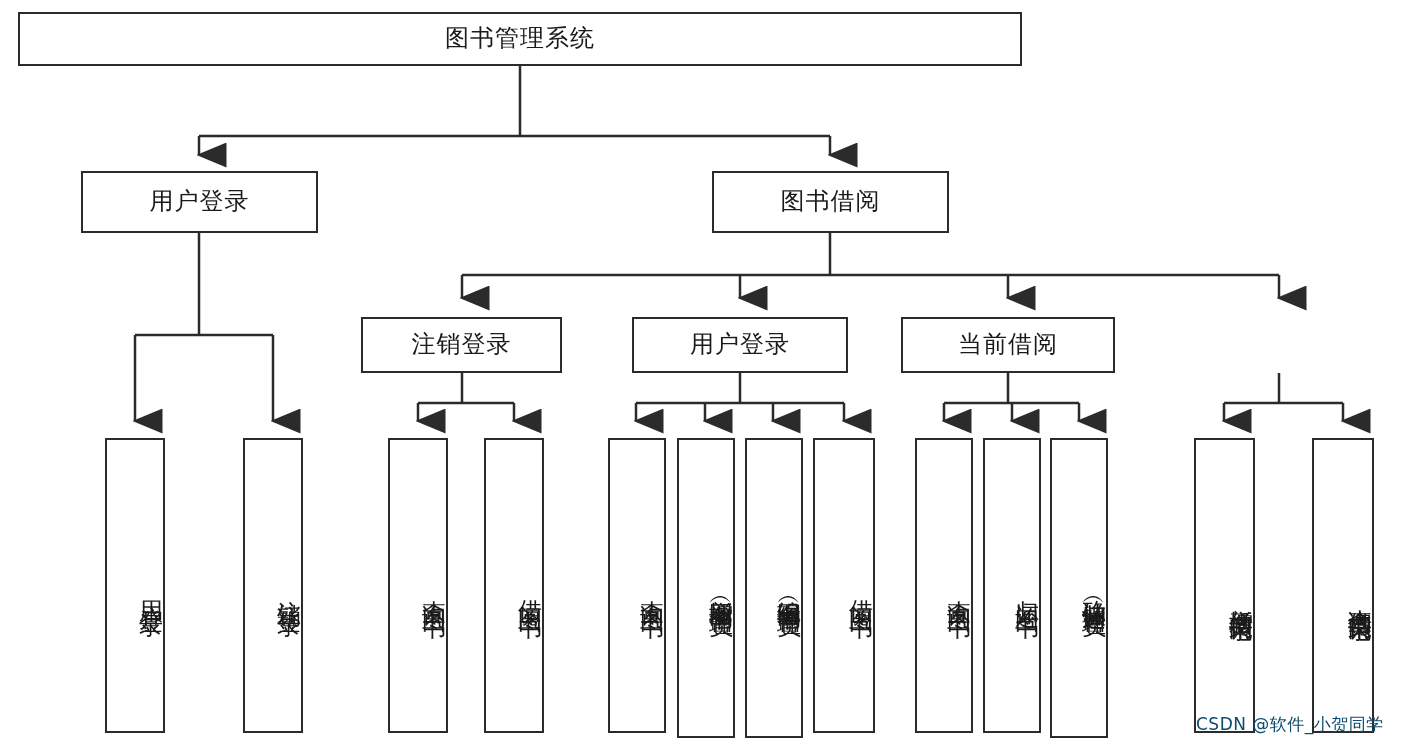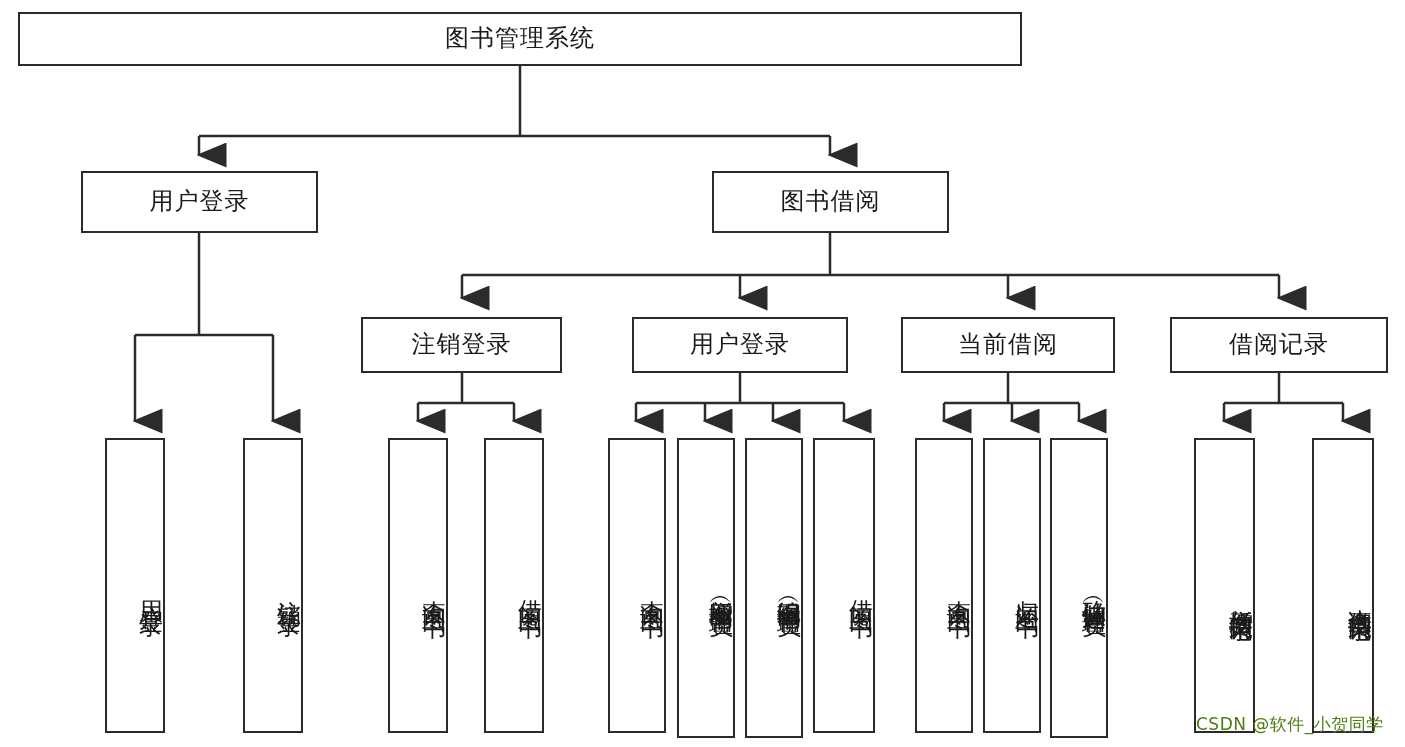--- a/index.html
+++ b/index.html
@@ -56,21 +56,21 @@
   }
   .node-label {
     display: block;
     white-space: nowrap;
   }
   #watermark {
     position: absolute;
     left: 1196px;
     top: 713px;
     font-size: 17px;
-    color: #4d7c0f;
+    color: #0c4a6e;
     white-space: nowrap;
     letter-spacing: 0.5px;
   }
 </style>
 </head>
 <body>
 
 <div id="canvas">
 
   <svg id="edges" viewBox="0 0 1405 747" xmlns="http://www.w3.org/2000/svg">
@@ -144,23 +144,20 @@
   </div>
 
   <div class="node h" style="left:632px; top:317px; width:216px; height:56px;">
     <span class="node-label">用户登录</span>
   </div>
 
   <div class="node h" style="left:901px; top:317px; width:214px; height:56px;text-align:right;">
     <span class="node-label">当前借阅</span>
   </div>
 
-  <div class="node h" style="left:1170px; top:317px; width:218px; height:56px;">
-    <span class="node-label">借阅记录</span>
-  </div>
 
   <div class="node v" style="left:105px; top:438px; width:60px; height:295px;">
     <span class="node-label">用户登录</span>
   </div>
 
   <div class="node v" style="left:243px; top:438px; width:60px; height:295px;">
     <span class="node-label">注销登录</span>
   </div>
 
   <div class="node v" style="left:388px; top:438px; width:60px; height:295px;">

